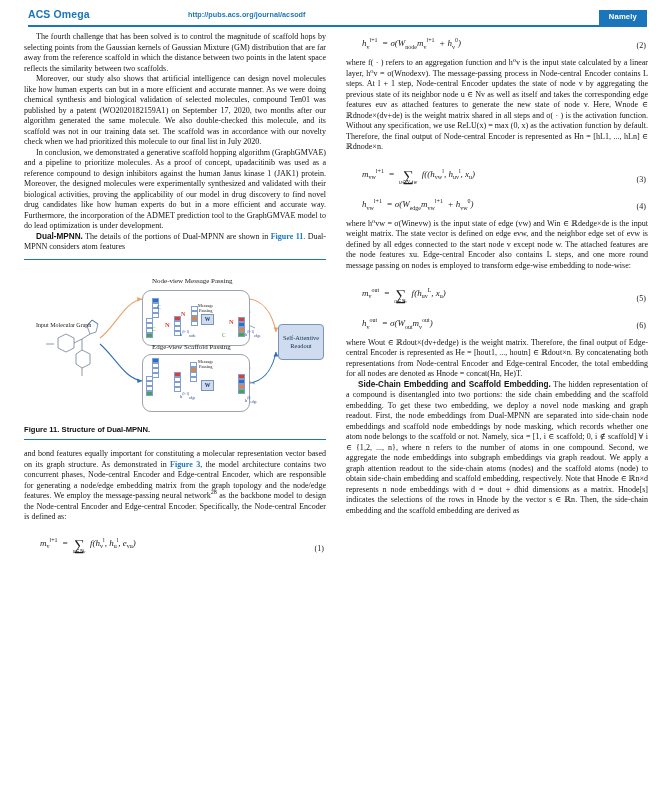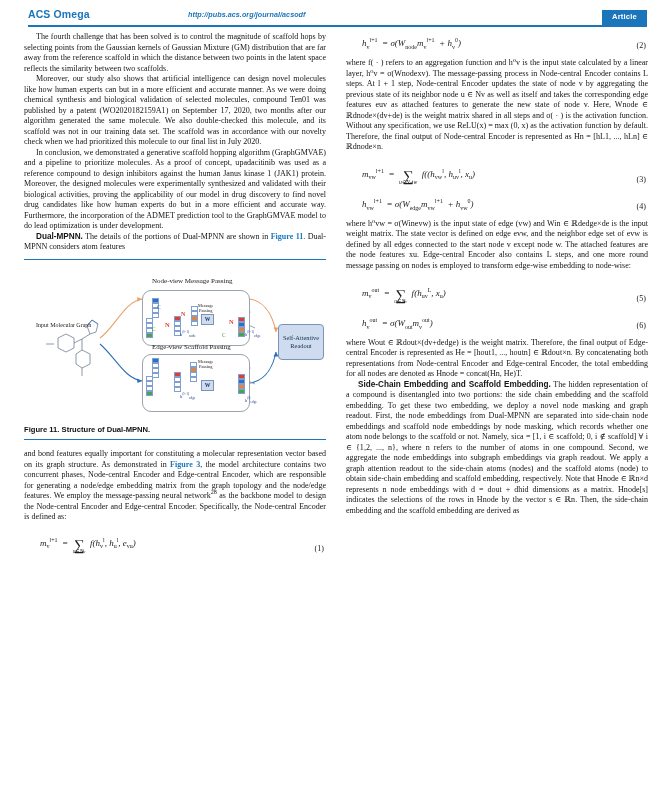--- a/index.html
+++ b/index.html
@@ -44,21 +44,20 @@
   }
   .runhead-url {
     position: absolute;
     left: 160px;
     top: 2px;
     font-family: "Liberation Sans", "DejaVu Sans", sans-serif;
     font-size: 7.2px;
     font-weight: bold;
     color: #1b75bb;
     letter-spacing: 0.05px;
-    font-style: italic;
   }
   .runhead-rule {
     position: absolute;
     left: 0;
     right: 0;
     top: 17px;
     height: 1.6px;
     background: #1b75bb;
   }
   .runhead-tag {
@@ -299,21 +298,21 @@
 </style>
 </head>
 <body>
 
 <div class="page">
 
   <div class="runhead">
     <div class="runhead-journal">ACS Omega</div>
     <div class="runhead-url">http://pubs.acs.org/journal/acsodf</div>
     <div class="runhead-rule"></div>
-    <div class="runhead-tag">Article</div>
+    <div class="runhead-tag">Namely</div>
   </div>
 
   <div class="cols">
 
     <div class="col">
 
       <p class="body">The fourth challenge that has been solved is to control the magnitude of scaffold hops by selecting points from the Gaussian kernels of Gaussian Mixture (GM) distribution that are far away from the reference scaffold in which the distance between two points in the latent space reflects the similarity between two scaffolds.</p>
       <p class="body">Moreover, our study also shows that artificial intelligence can design novel molecules like how human experts can but in a more efficient and accurate manner. As we were doing chemical synthesis and biological validation of selected molecules, compound Ten01 was published by a patent (WO2020182159A1) on September 17, 2020, two months after our algorithm generated the same molecule. We also double-checked this molecule, and its scaffold was not in our training data set. The scaffold was in accordance with our novelty check when we had prioritized this molecule to our final list in July 2020.</p>
       <p class="body">In conclusion, we demonstrated a generative scaffold hopping algorithm (GraphGMVAE) and a pipeline to prioritize molecules. As a proof of concept, upadacitinib was used as a reference compound to design inhibitors against the human Janus kinase 1 (JAK1) protein. Moreover, the designed molecules were experimentally synthesized and validated with their biological activities, proving the applicability of our model in drug discovery to find novel drug candidates like how human experts do but in a more efficient and accurate way. Furthermore, the incorporation of the ADMET prediction tool to the GraphGMVAE model to do lead optimization is under development.</p>
 

